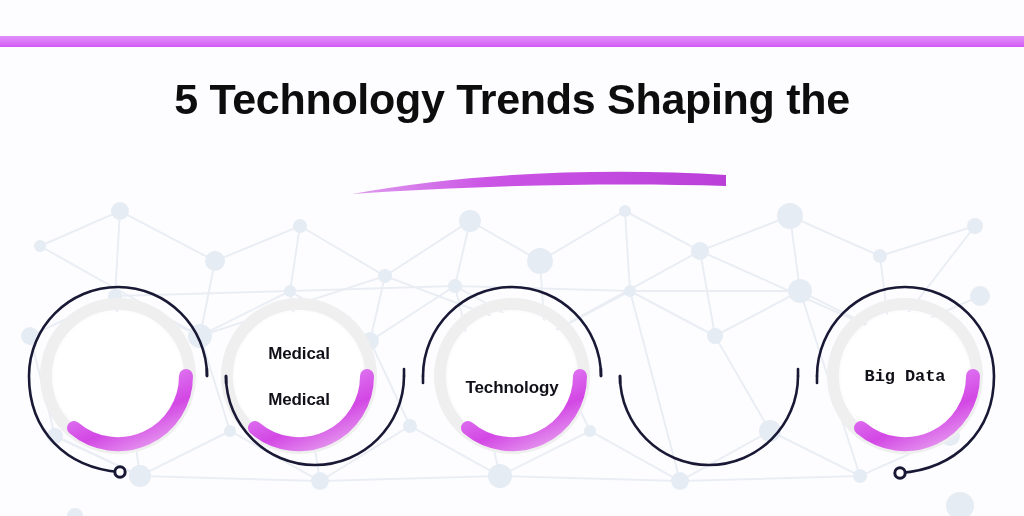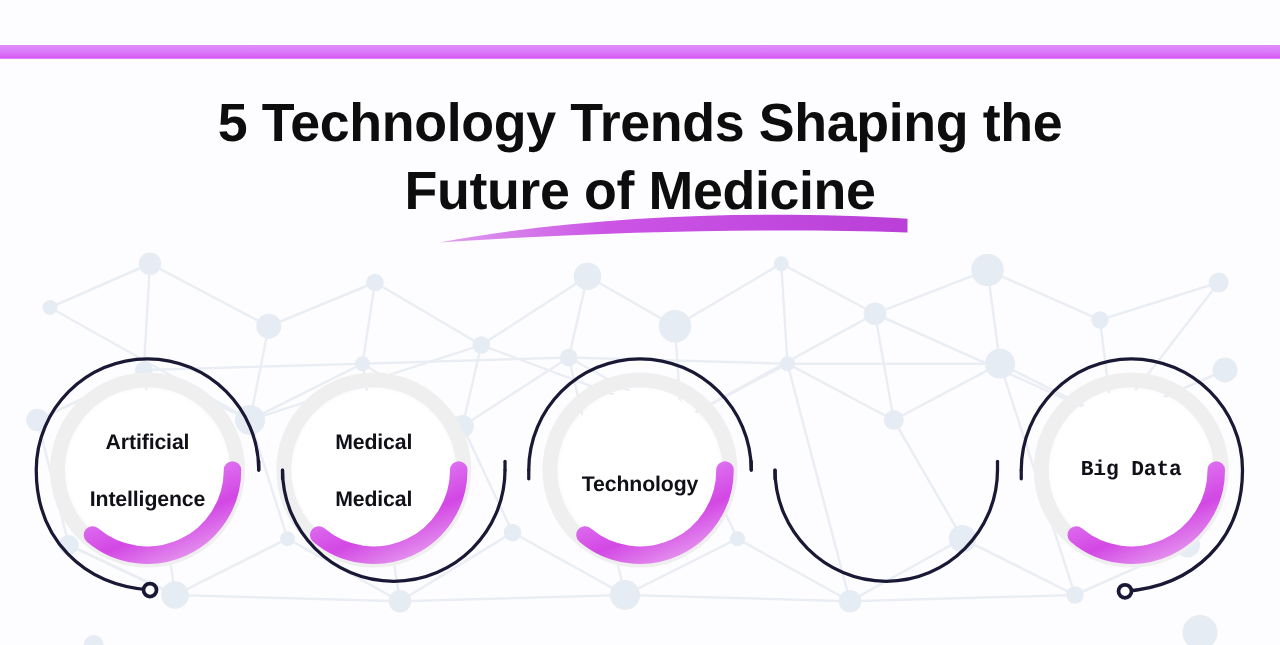--- a/index.html
+++ b/index.html
@@ -115,21 +115,20 @@
       <circle cx="950" cy="400" r="10"></circle>
       <circle cx="960" cy="470" r="14"></circle>
         <circle cx="75" cy="480" r="8"></circle>
     </g>
   </svg>
 
   <div class="topbar"></div>
 
   <div class="title-wrap">
     <span class="title-line">5 Technology Trends Shaping the</span>
-    <span class="title-line">Future of Medicine</span>
   </div>
 
   <svg class="swoosh" viewBox="0 0 1024 46" aria-hidden="true">
     <defs>
       <linearGradient id="swooshGrad" x1="0" y1="0" x2="1" y2="0">
         <stop offset="0%" stop-color="#c751e2" stop-opacity="0.55"></stop>
         <stop offset="35%" stop-color="#c94ce4" stop-opacity="0.95"></stop>
         <stop offset="100%" stop-color="#b93fd8" stop-opacity="1"></stop>
       </linearGradient>
     </defs>
@@ -147,22 +146,21 @@
             <stop offset="62%" stop-color="#d244e4"></stop>
             <stop offset="100%" stop-color="#e79df0"></stop>
           </linearGradient>
         </defs>
         <circle cx="88" cy="88" r="72" fill="none" stroke="#efefef" stroke-width="12"></circle>
         <circle cx="88" cy="88" r="64" fill="#ffffff"></circle>
         <path d="M 156 88 A 68 68 0 0 1 44 140" fill="none" stroke="url(#cres1)" stroke-width="14" stroke-linecap="round" opacity="0.98"></path>
       </svg>
       <div class="node-label">
         <span>
-          <span>Artificial</span><br>
-          <span>Intelligence</span>
+          <br>
         </span>
       </div>
     </div>
 
     <div class="node" style="left:211px;top:252px;">
       <svg class="node-ring" viewBox="0 0 176 176">
         <defs>
           <linearGradient id="cres2" x1="0.15" y1="0" x2="0.85" y2="1">
             <stop offset="0%" stop-color="#f0c3f7"></stop>
             <stop offset="30%" stop-color="#dd6ff0"></stop>

